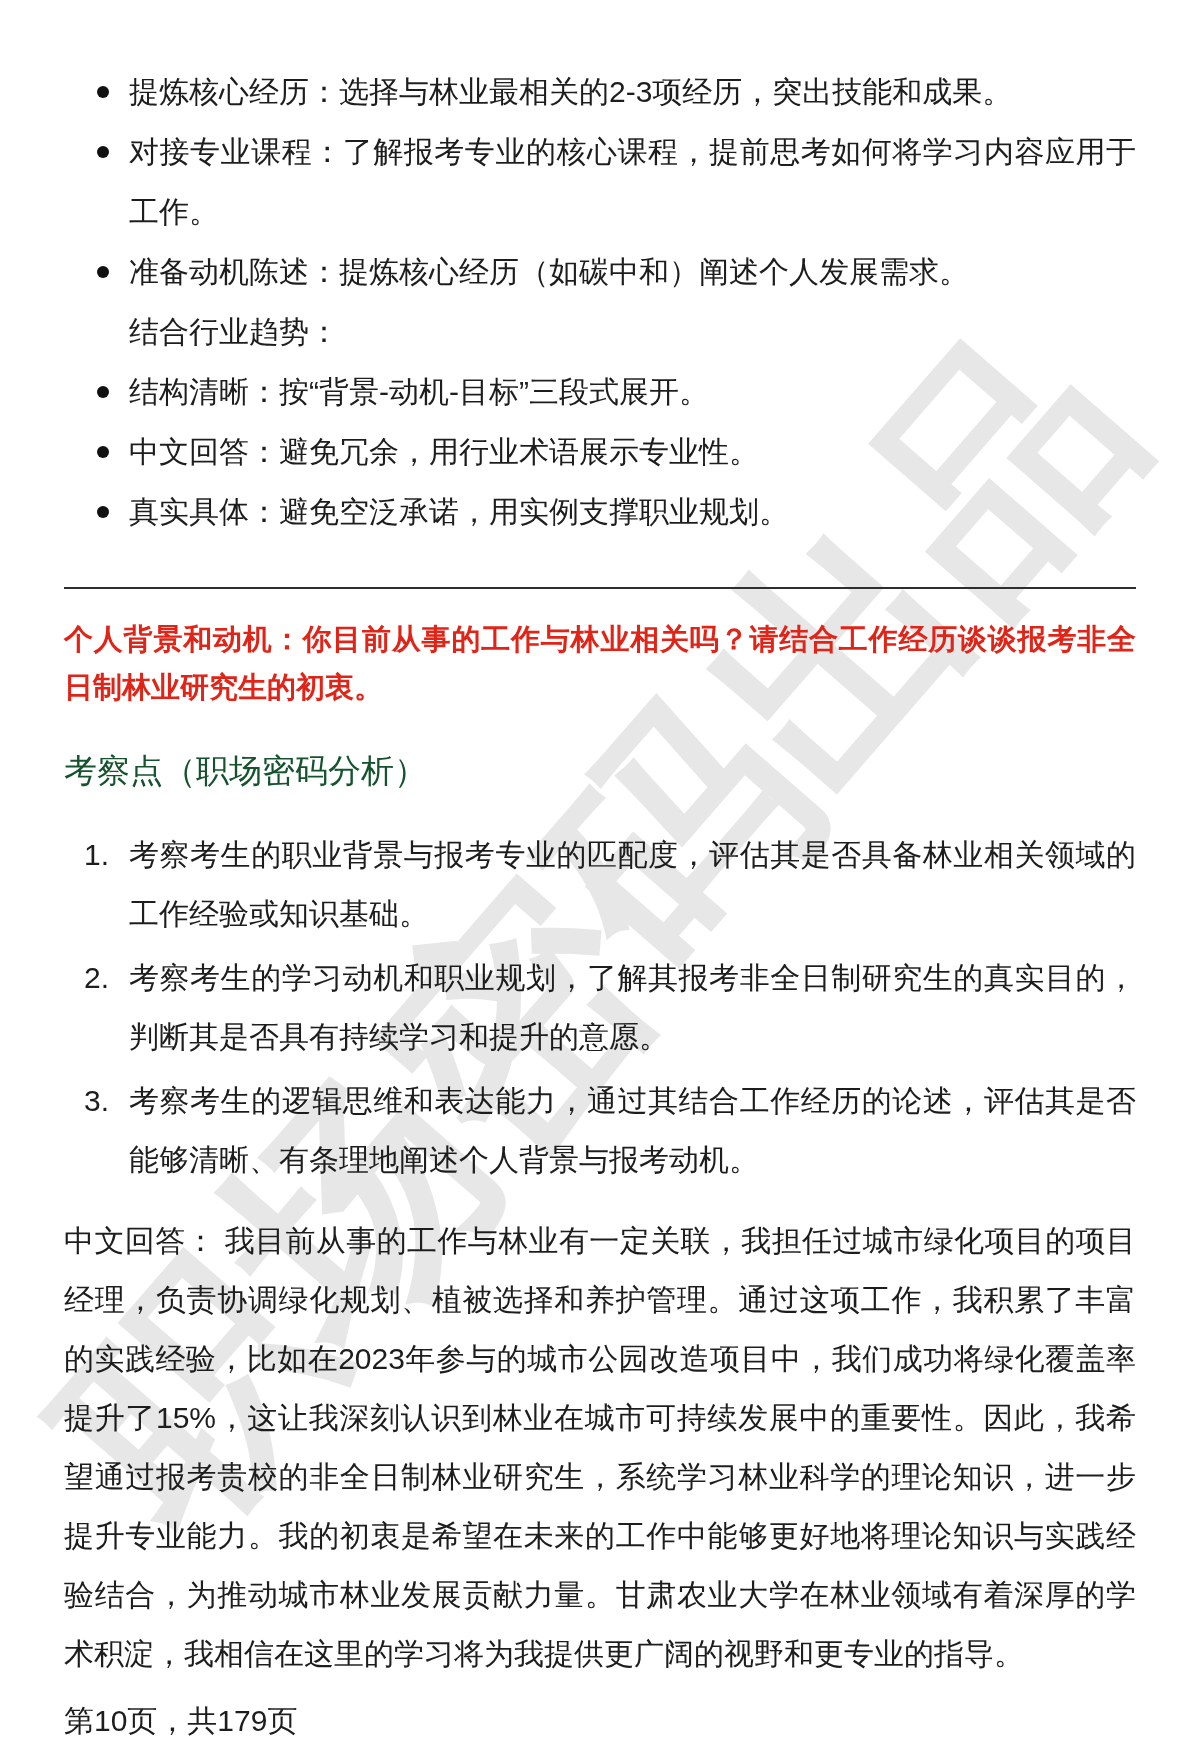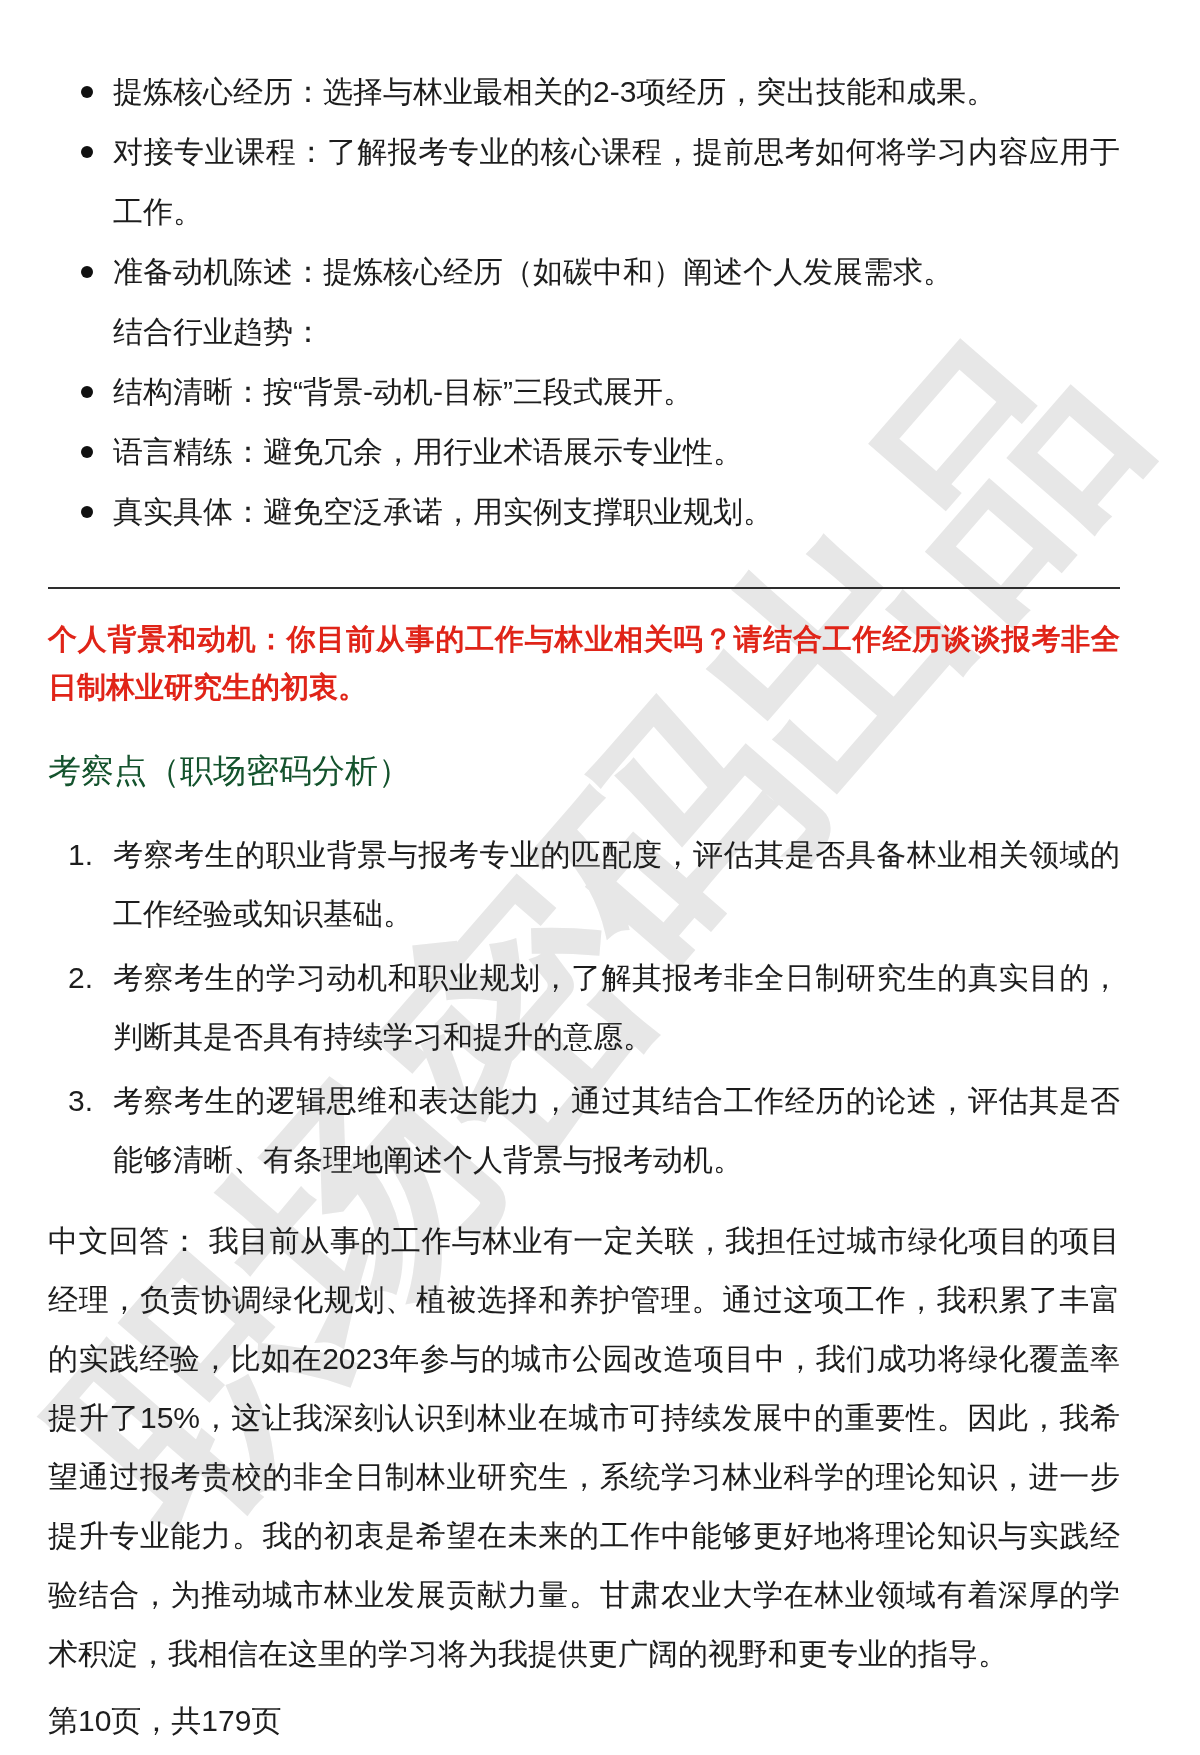--- a/index.html
+++ b/index.html
@@ -21,21 +21,21 @@
     transform: translate(-50%, -50%) rotate(-49deg);
     font-size: 245px;
     font-weight: 700;
     color: #e7e7e7;
     white-space: nowrap;
     z-index: 0;
     user-select: none;
   }
   .content {
     position: absolute;
-    left: 48px; top: 62px;
+    left: 64px; top: 62px;
     width: 1072px;
     z-index: 1;
   }
   .tips { margin: 0; padding: 0; list-style: none; font-size: 30px; line-height: 60px; }
   .tips li { position: relative; padding-left: 65px; text-align: justify; }
   .dot {
     position: absolute; left: 33px; top: 24px;
     width: 12px; height: 12px; border-radius: 50%;
     background: #111111;
   }
@@ -95,21 +95,21 @@
       </li>
       <li>
         <span>结合行业趋势：</span>
       </li>
       <li>
         <span class="dot"></span>
         <span>结构清晰：按“背景-动机-目标”三段式展开。</span>
       </li>
       <li>
         <span class="dot"></span>
-        <span>语言精练：避免冗余，用行业术语展示专业性。</span>
+        <span>中文回答：避免冗余，用行业术语展示专业性。</span>
       </li>
       <li>
         <span class="dot"></span>
         <span>真实具体：避免空泛承诺，用实例支撑职业规划。</span>
       </li>
     </ul>
 
     <hr class="divider">
 
     <div class="question-heading">个人背景和动机：你目前从事的工作与林业相关吗？请结合工作经历谈谈报考非全日制林业研究生的初衷。</div>

